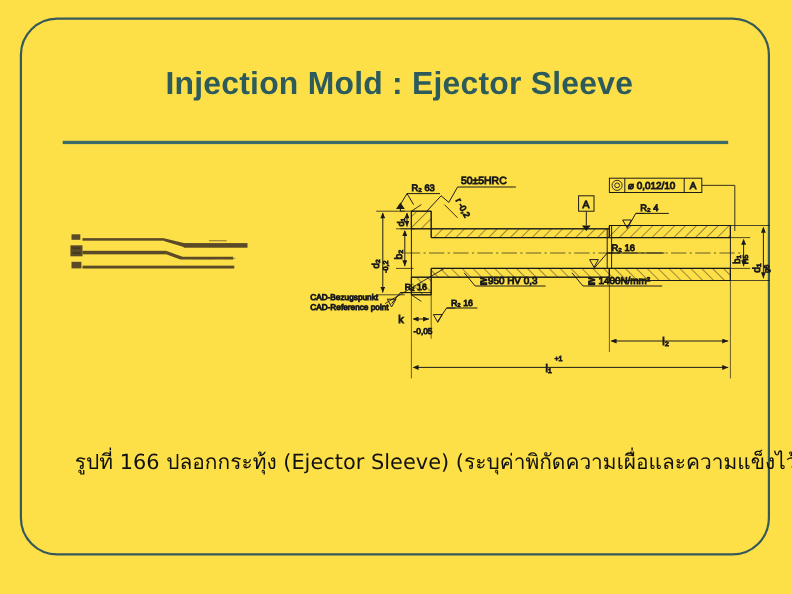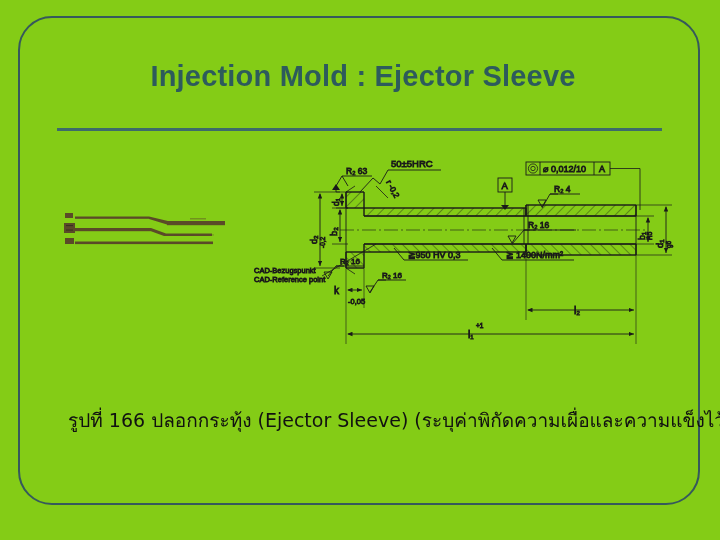--- a/index.html
+++ b/index.html
@@ -5,21 +5,21 @@
   html,body{margin:0;padding:0;}
   body{
     width:720px;height:540px;
     background:#ffffff;
     font-family:"Liberation Sans", sans-serif;
     overflow:hidden;
     position:relative;
   }
   #slide{
     position:absolute; left:0; top:0; width:720px; height:540px;
-    background:#84cc16;
+    background:#fde047;
   }
   
   #frame{
     position:absolute;
     left:18px; top:16px;
     width:682px; height:489px;
     border:2px solid #36595c;
     border-radius:34px;
     box-sizing:border-box;
     pointer-events:none;
@@ -44,21 +44,21 @@
   
   #photo{
     position:absolute;
     left:62px; top:200px;
     width:168px; height:58px;
   }
   #photo svg{display:block;}
   
   #drawing{
     position:absolute;
-    left:236px; top:148px;
+    left:264px; top:148px;
     width:440px; height:215px;
   }
   #drawing svg{display:block;}
   
   #caption{
     position:absolute;
     left:68px; top:409px;
     width:590px;
     font-size:19px;
     color:#111111;

